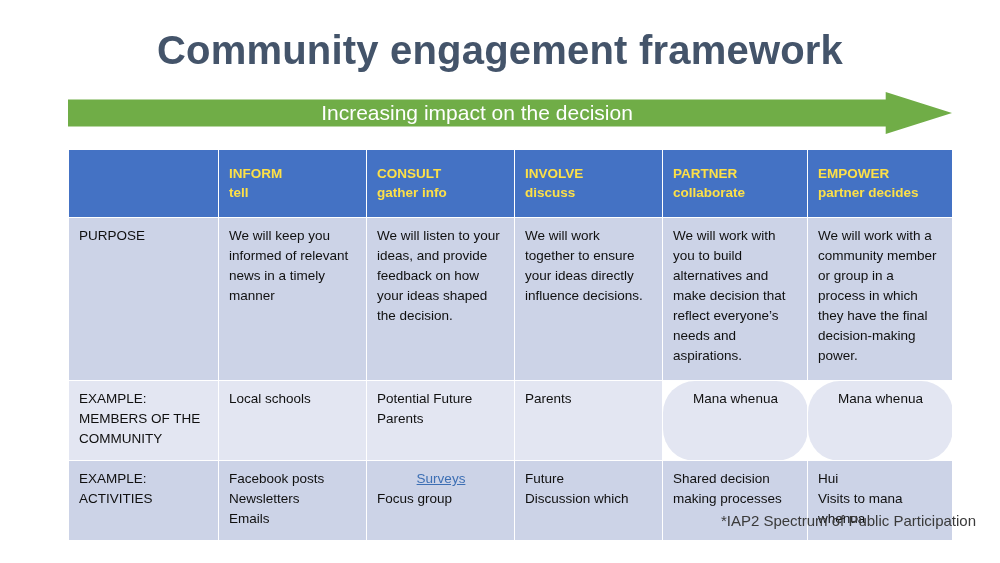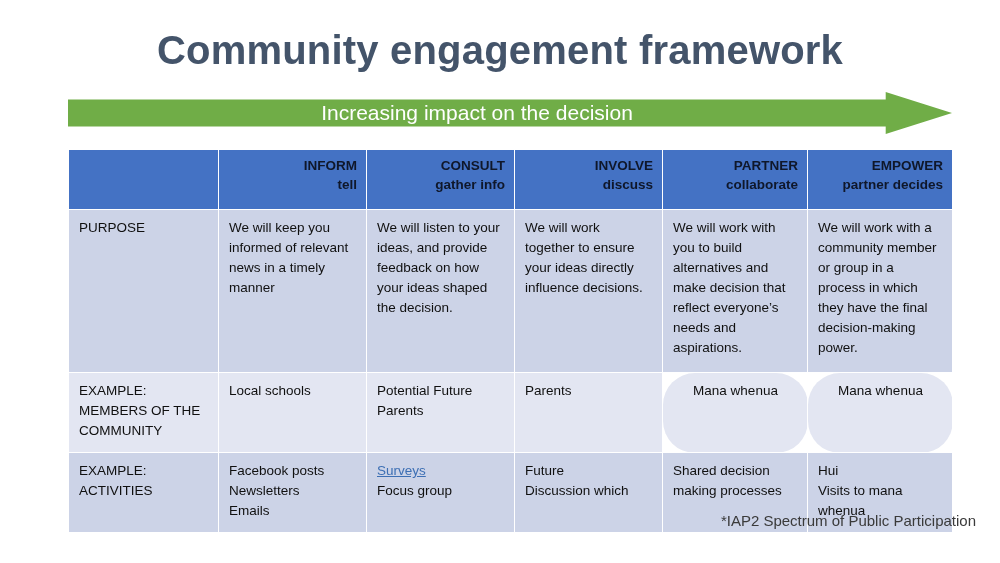--- a/index.html
+++ b/index.html
@@ -73,27 +73,26 @@
     padding: 8px 9px 8px 10px;
     font-size: 13.5px;
     line-height: 1.48;
     color: #101010;
     border: 1px solid #ffffff;
   }
 
   
   .head-row td {
     background: #4472c4;
-    color: #0f172a;
+    color: #fde047;
     font-weight: bold;
     height: 45px;
-    padding-top: 6px;
+    padding-top: 14px;
     vertical-align: top;
     white-space: nowrap;
-    text-align: right;
   }
   .head-row td.corner { background: #4472c4; }
   .head-line { display: block; line-height: 1.42; }
 
   
   .row-purpose td { background: #ccd3e7; height: 146px; }
   .row-members td { background: #e3e6f2; height: 63px; }
   .row-activities td { background: #ccd3e7; height: 63px; }
 
   .rowlabel {
@@ -102,20 +101,21 @@
     line-height: 1.5;
   }
   .cell-line { display: block; }
 
   .vcenter { vertical-align: middle; margin-left: 20px; }
   .center { text-align: center; border-radius: 32px; }
 
   .link {
     color: #3d6fb4;
     text-decoration: underline;
+    text-align: center;
   }
 
   
   col.c0 { width: 150px; }
   col.c1 { width: 148px; }
   col.c2 { width: 148px; }
   col.c3 { width: 148px; }
   col.c4 { width: 145px; }
   col.c5 { width: 145px; }
 

